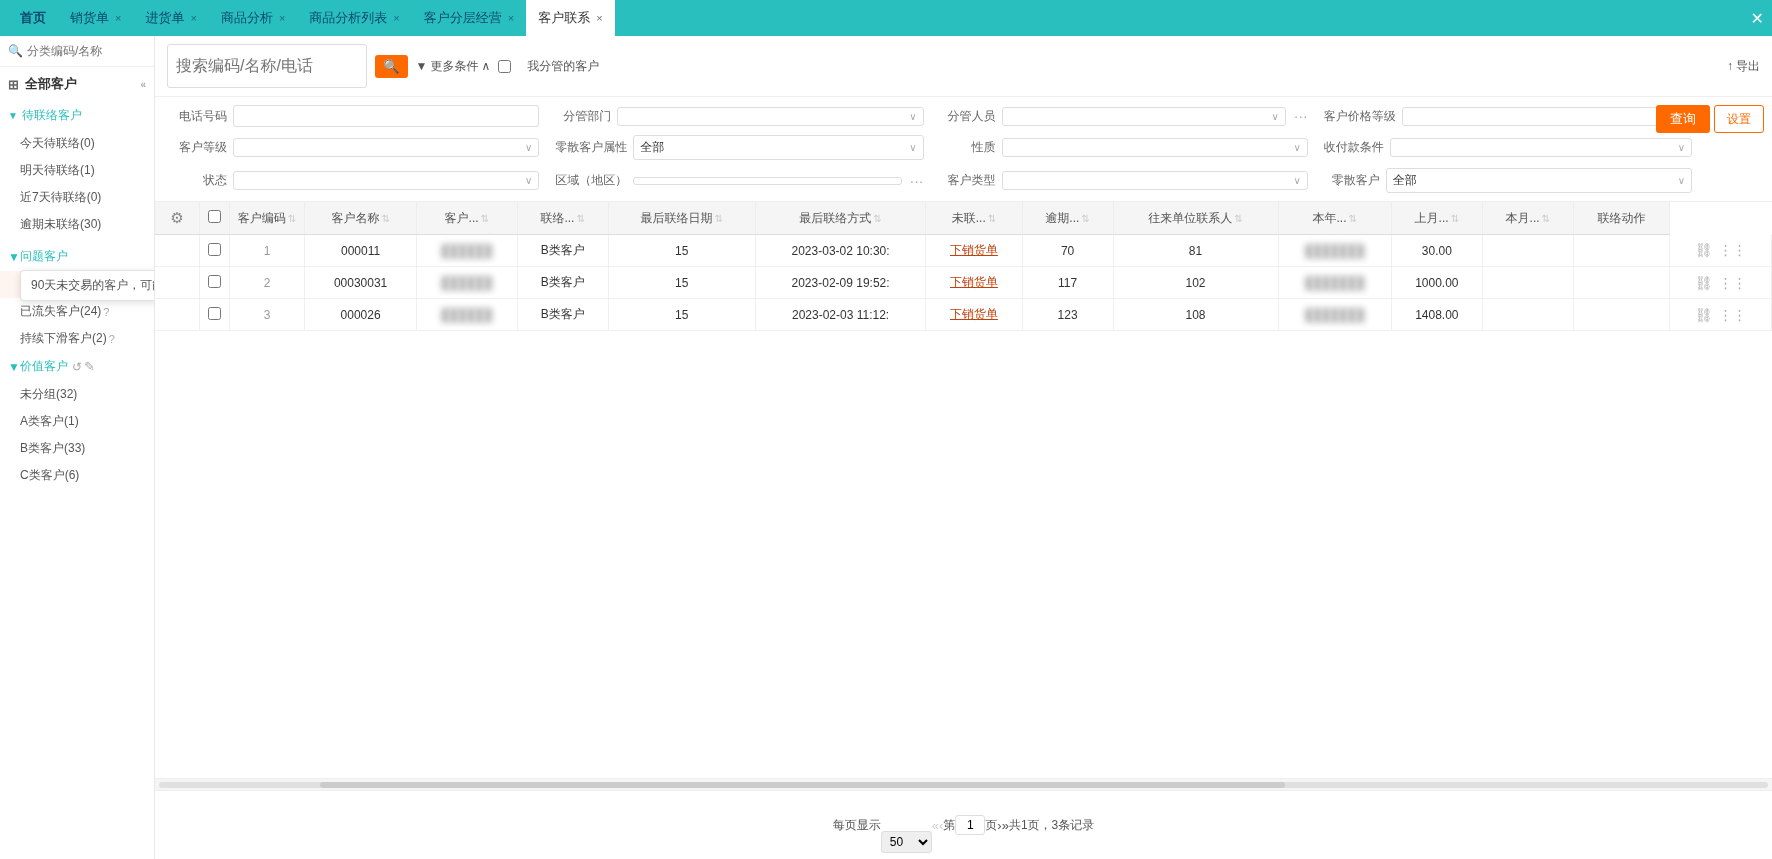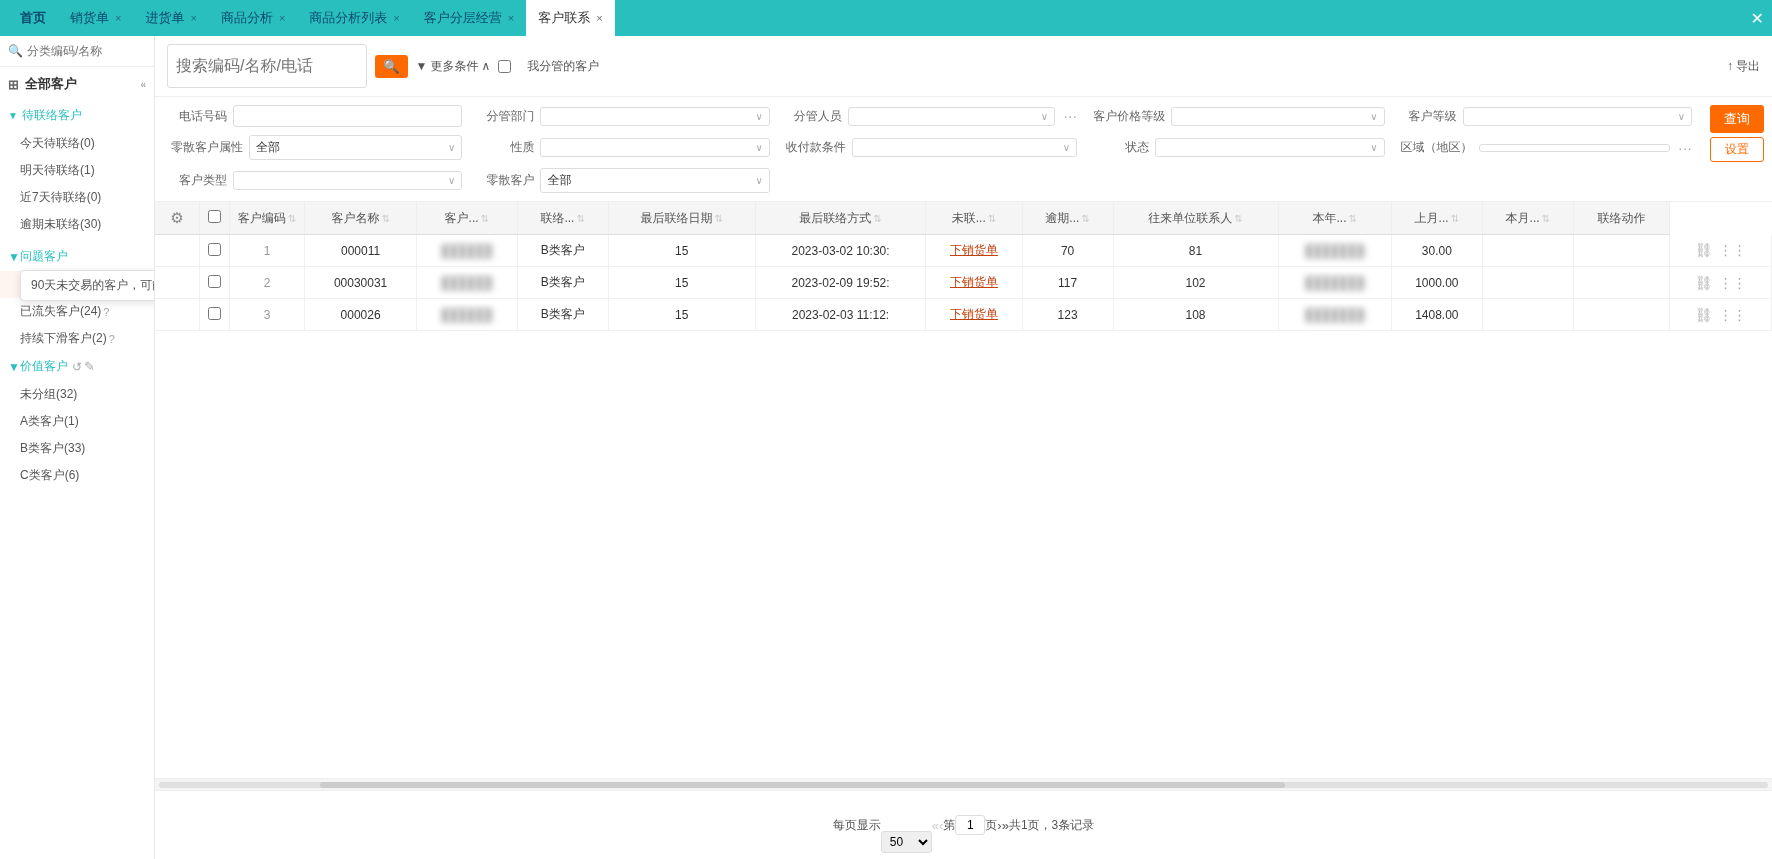--- a/index.html
+++ b/index.html
@@ -60,22 +60,22 @@
     .adv-label { color: #666; font-size: 12px; white-space: nowrap; min-width: 56px; text-align: right; }
     .adv-input { border: 1px solid #ddd; border-radius: 3px; padding: 3px 6px; font-size: 12px; flex: 1; outline: none; }
     .adv-select { border: 1px solid #ddd; border-radius: 3px; padding: 3px 6px; font-size: 12px; flex: 1; outline: none; display: flex; align-items: center; justify-content: space-between; cursor: pointer; }
     .adv-select .chevron { color: #aaa; font-size: 10px; }
     .adv-dots { color: #aaa; cursor: pointer; font-size: 14px; margin-left: 2px; }
     .query-btn { background: #ff6a00; color: #fff; border: none; border-radius: 3px; padding: 5px 14px; cursor: pointer; font-size: 13px; }
     .settings-btn { background: #fff; color: #ff6a00; border: 1px solid #ff6a00; border-radius: 3px; padding: 3px 12px; cursor: pointer; font-size: 12px; }
 
     
     .adv-filter-wrapper { position: relative; background: #fff; border-bottom: 1px solid #eee; padding: 8px 80px 8px 16px; }
-    .adv-filter-grid { display: grid; grid-template-columns: 1fr 1fr 1fr 1fr 1fr; gap: 8px 16px; }
-    .side-btns { position: absolute; right: 8px; top: 8px; display: flex; flex-direction: column; gap: 4px; }
+    .adv-filter-grid { display: grid; grid-template-columns: 1fr 1fr 1fr 1fr; gap: 8px 16px; }
+    .side-btns { position: absolute; right: 8px; top: 8px; display: flex; flex-direction: row; gap: 4px; }
 
     
     .table-wrapper { flex: 1; overflow: auto; background: #fff; }
     table { width: 100%; border-collapse: collapse; font-size: 12px; }
     thead th { background: #f5f5f5; border-bottom: 1px solid #ddd; border-right: 1px solid #eee; padding: 7px 8px; text-align: center; white-space: nowrap; font-weight: normal; color: #555; position: sticky; top: 0; z-index: 2; }
     thead th .sort-icon { color: #ccc; font-size: 10px; margin-left: 2px; }
     tbody tr { border-bottom: 1px solid #f0f0f0; }
     tbody td { padding: 7px 8px; text-align: center; border-right: 1px solid #f0f0f0; color: #333; }
     .td-link { color: #c2410c; text-decoration: underline; cursor: pointer; }
     .blurred { color: transparent; text-shadow: 0 0 6px #bbb; user-select: none; }

